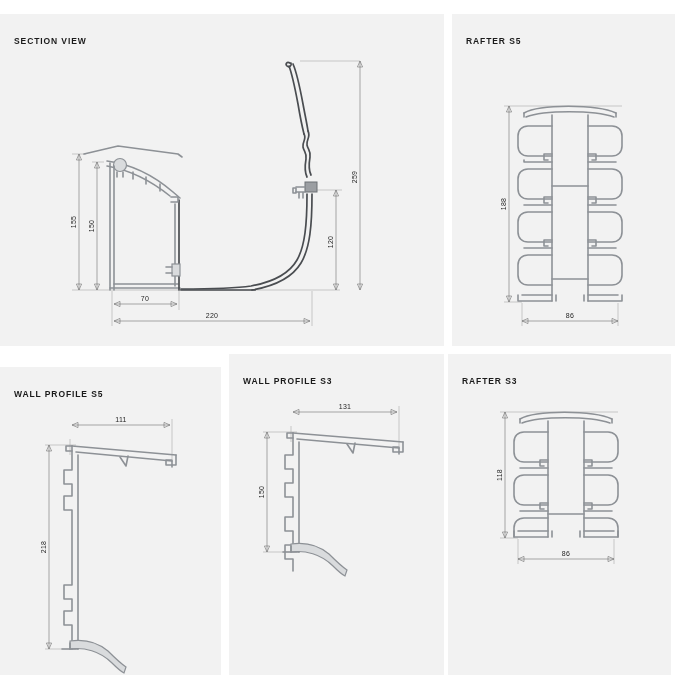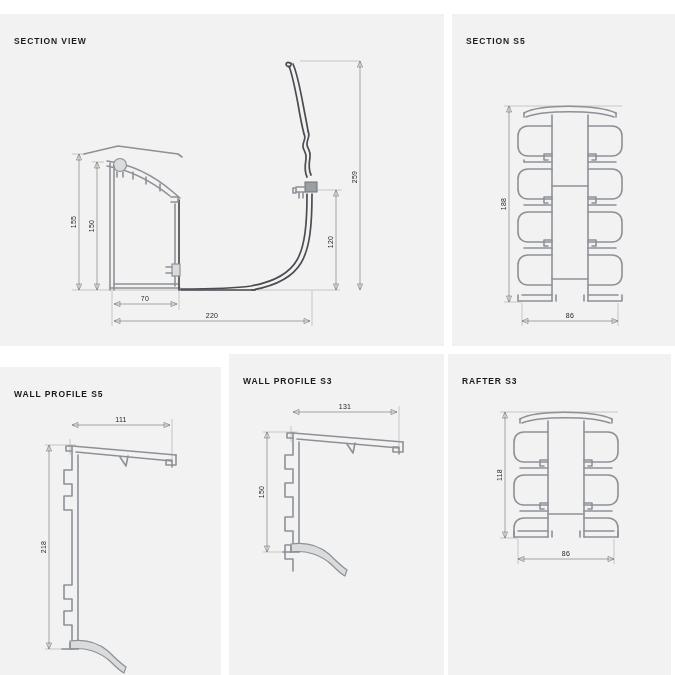--- a/index.html
+++ b/index.html
@@ -152,21 +152,21 @@
 
         <path class="prof-dark" d="M307 180 c0 30 -2 52 -10 66 c-8 14 -24 22 -46 26 c-20 3 -48 3 -70 3"></path>
         <path class="prof-dark" d="M312 180 c0 31 -2 54 -11 69 c-9 15 -26 23 -49 27"></path>
 
         <path class="prof-dark" d="M181 276 h74"></path>
       </g>
     </svg>
   </div>
 
   <div class="panel" id="panel-rafter-s5">
-    <div class="panel-title">SECTION S5</div>
+    <div class="panel-title">RAFTER S5</div>
     <svg class="draw" viewBox="0 0 223 332">
 
       <g>
         <line class="ext" x1="52" y1="92" x2="170" y2="92"></line>
         <line class="ext" x1="52" y1="288" x2="70" y2="288"></line>
         <line class="ext" x1="70" y1="289" x2="70" y2="312"></line>
         <line class="ext" x1="166" y1="289" x2="166" y2="312"></line>
       </g>
 
       <g>

